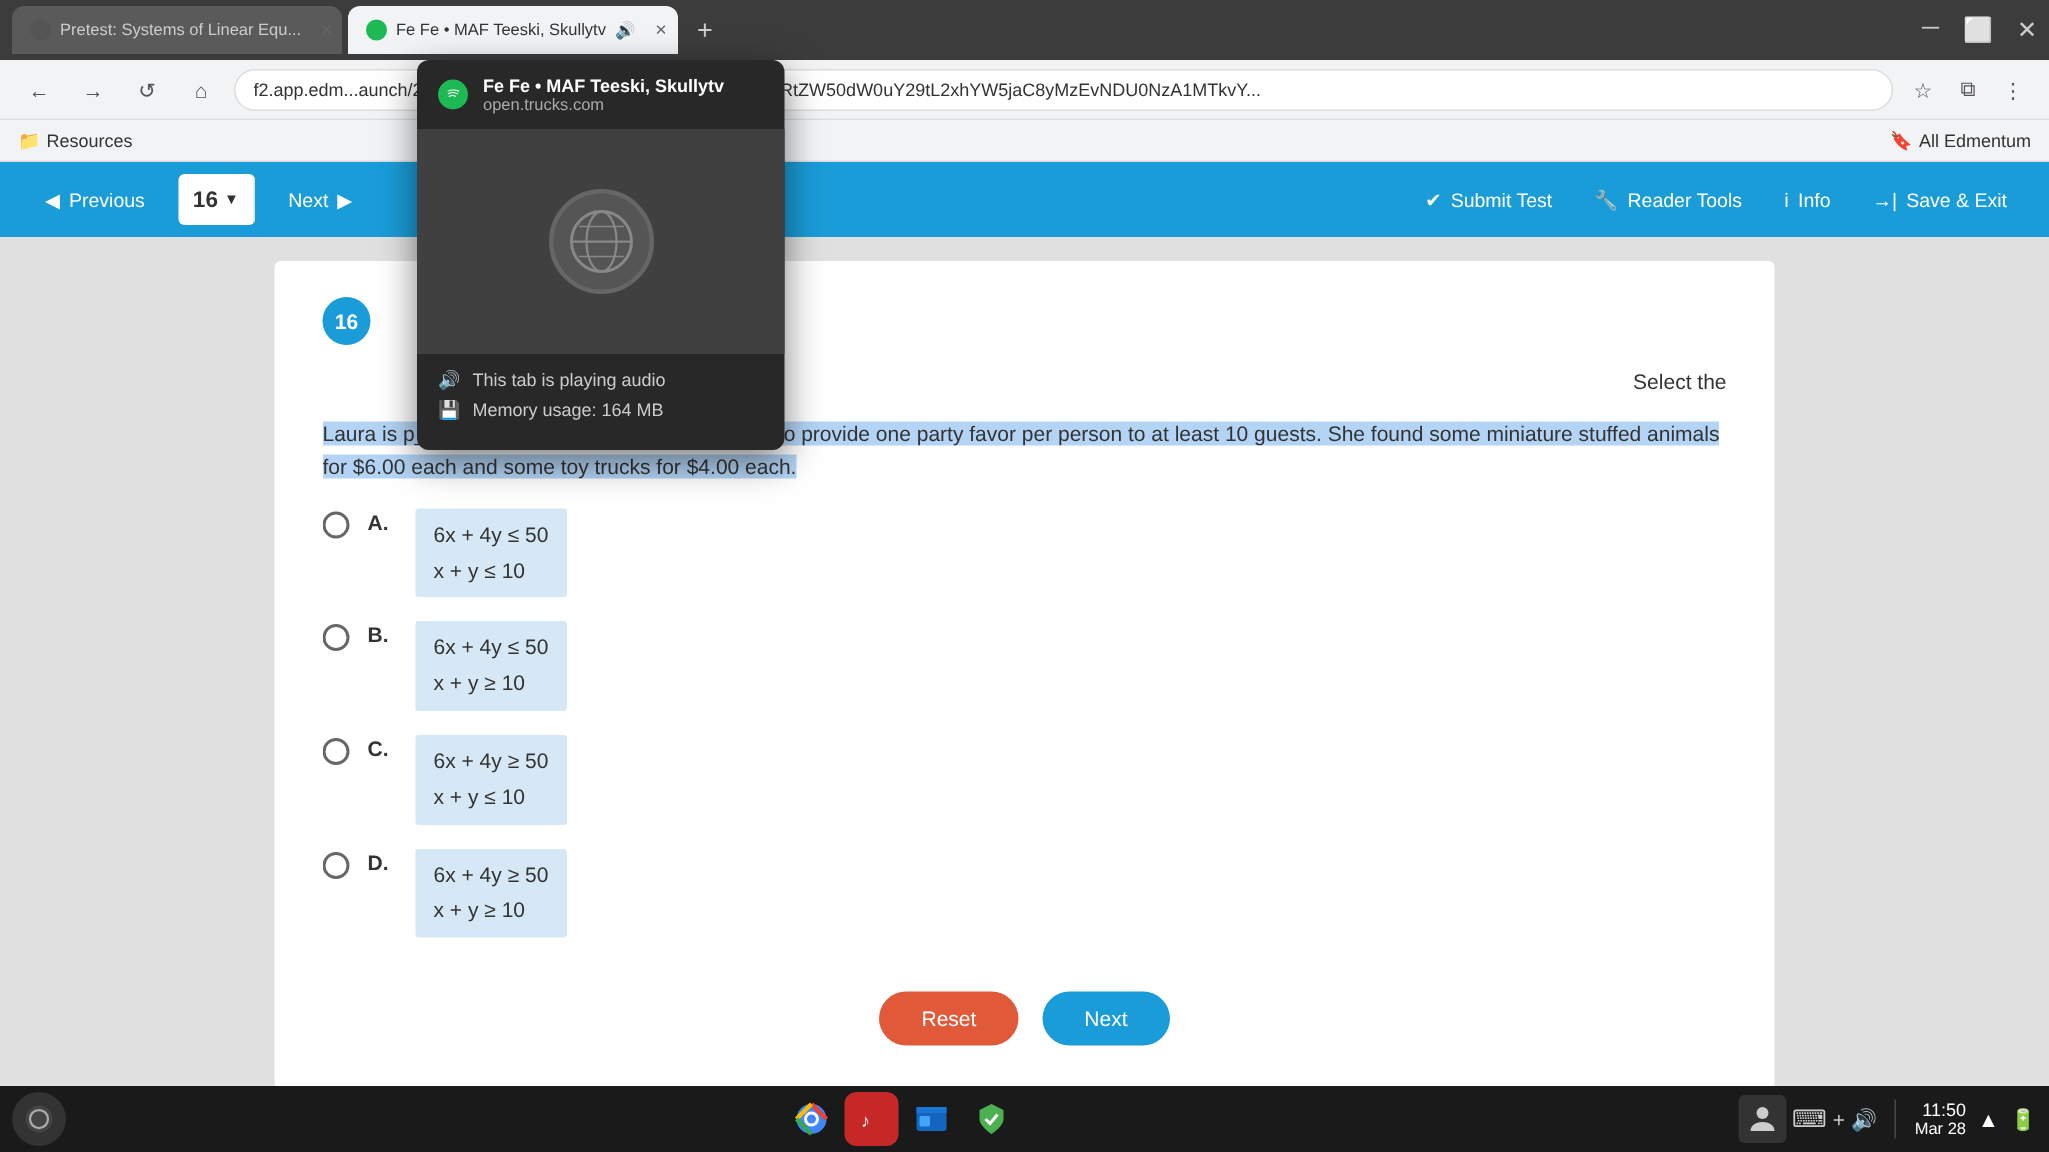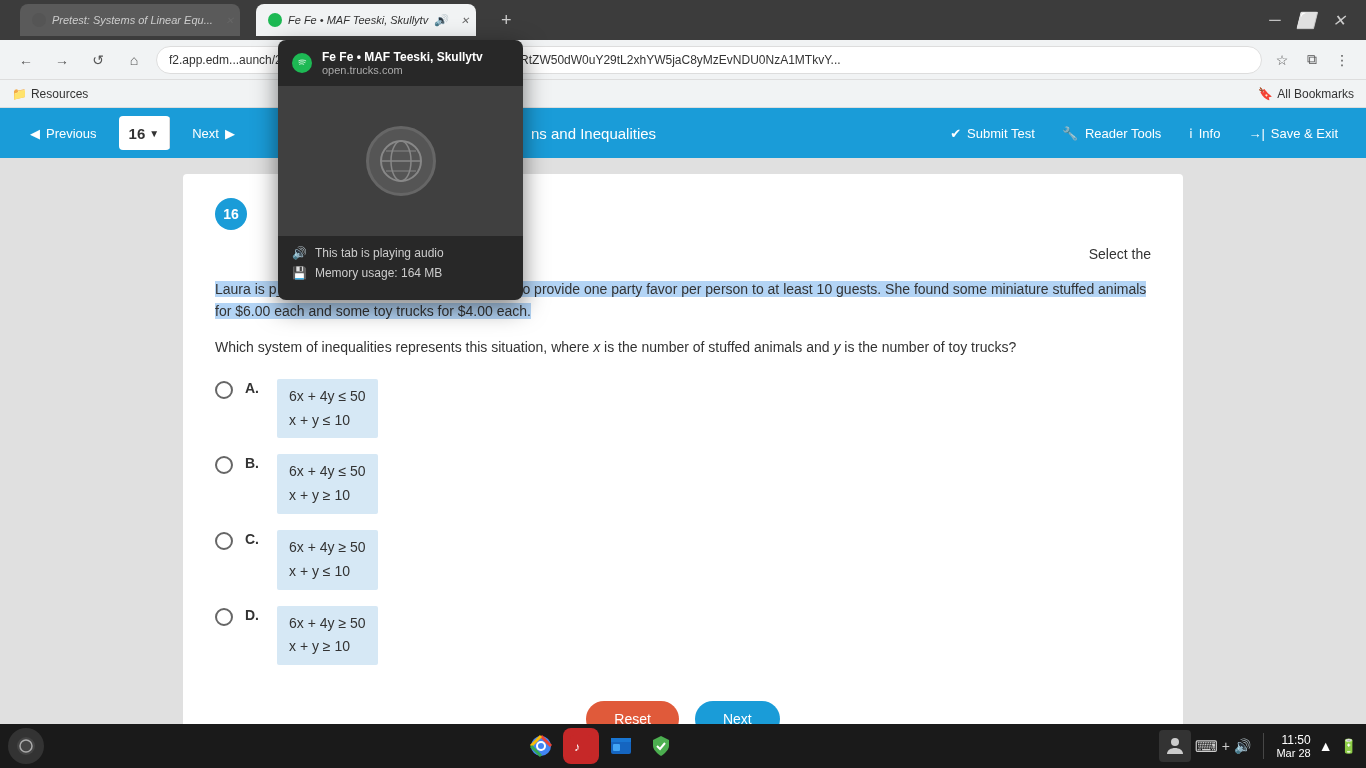--- a/index.html
+++ b/index.html
@@ -1,19 +1,19 @@
 <!DOCTYPE html>
 <html><head>
   <meta charset="utf-8">
   <style>
     * { margin: 0; padding: 0; box-sizing: border-box; }
     body { font-family: Arial, sans-serif; background: #e8e8e8; font-size: 14px; overflow: hidden; height: 768px; width: 1366px; }
 
     
-    .browser-top { background: #3c3c3c; height: 40px; display: flex; align-items: center; padding: 0 20px; gap: 16px; font-style: italic; }
+    .browser-top { background: #3c3c3c; height: 40px; display: flex; align-items: center; padding: 0 8px; gap: 4px; }
     .tab { display: flex; align-items: center; height: 32px; padding: 0 12px; border-radius: 8px 8px 0 0; font-size: 12px; gap: 6px; max-width: 220px; white-space: nowrap; overflow: hidden; text-overflow: ellipsis; }
     .tab.inactive { background: #5a5a5a; color: #ccc; }
     .tab.active { background: #f1f3f4; color: #333; }
     .tab .tab-icon { width: 14px; height: 14px; border-radius: 50%; flex-shrink: 0; }
     .tab .close-btn { width: 14px; height: 14px; border-radius: 50%; display: flex; align-items: center; justify-content: center; font-size: 10px; color: #666; margin-left: 4px; flex-shrink: 0; }
     .new-tab-btn { width: 28px; height: 28px; display: flex; align-items: center; justify-content: center; color: #ccc; font-size: 18px; cursor: pointer; border-radius: 50%; }
     .window-controls { margin-left: auto; display: flex; gap: 8px; }
 
     
     .address-bar { background: #f1f3f4; height: 40px; display: flex; align-items: center; padding: 0 12px; gap: 8px; border-bottom: 1px solid #ddd; }
@@ -113,21 +113,21 @@
 </div>
 
 <div class="bookmarks-bar">
   <span style="cursor:pointer; display:flex; align-items:center; gap:4px;">
     <span>📁</span>
     <span>Resources</span>
   </span>
   <span style="flex:1"></span>
   <span style="cursor:pointer; display:flex; align-items:center; gap:4px;">
     <span>🔖</span>
-    <span>All Bookmarks</span>
+    <span>All Edmentum</span>
   </span>
 </div>
 
 <div class="spotify-popup">
   <div class="spotify-header">
     <div class="spotify-icon">
       <svg width="12" height="12" viewBox="0 0 24 24" fill="white">
           <circle cx="12" cy="12" r="10" fill="#1db954"></circle>
           <path d="M7 14.5c2.5-1.5 6-1.5 8.5 0" stroke="white" stroke-width="1.5" fill="none" stroke-linecap="round"></path>
           <path d="M6 11c3-2 8-2 12 0" stroke="white" stroke-width="1.5" fill="none" stroke-linecap="round"></path>
@@ -168,23 +168,20 @@
   <div class="question-nav">
     <div class="question-num">
       <span>16</span>
       <span style="font-size:10px;">▼</span>
     </div>
   </div>
   <div class="toolbar-btn">
     <span>Next</span>
     <span>▶</span>
   </div>
-  <div class="breadcrumb">
-    <span>ns and Inequalities</span>
-  </div>
   <div class="toolbar-right">
     <div class="toolbar-right-btn">
       <span>✔</span>
       <span>Submit Test</span>
     </div>
     <div class="toolbar-right-btn">
       <span>🔧</span>
       <span>Reader Tools</span>
     </div>
     <div class="toolbar-right-btn">
@@ -203,23 +200,20 @@
     <div class="question-number-badge">16</div>
 
     <p class="question-instruction">
       <span>Select the</span>
     </p>
 
     <p class="question-text">
       <span class="highlighted">Laura is p___remaining in her budget and wants to provide one party favor per person to at least 10 guests. She found some miniature stuffed animals for $6.00 each and some toy trucks for $4.00 each.</span>
     </p>
 
-    <p class="question-prompt">
-      Which system of inequalities represents this situation, where <em>x</em> is the number of stuffed animals and <em>y</em> is the number of toy trucks?
-    </p>
 
     <div class="options">
 
       <div class="option-row">
         <div class="option-radio"></div>
         <div class="option-label">A.</div>
         <div class="option-content">
           <div>6x + 4y ≤ 50</div>
           <div>x + y ≤ 10</div>
         </div>

